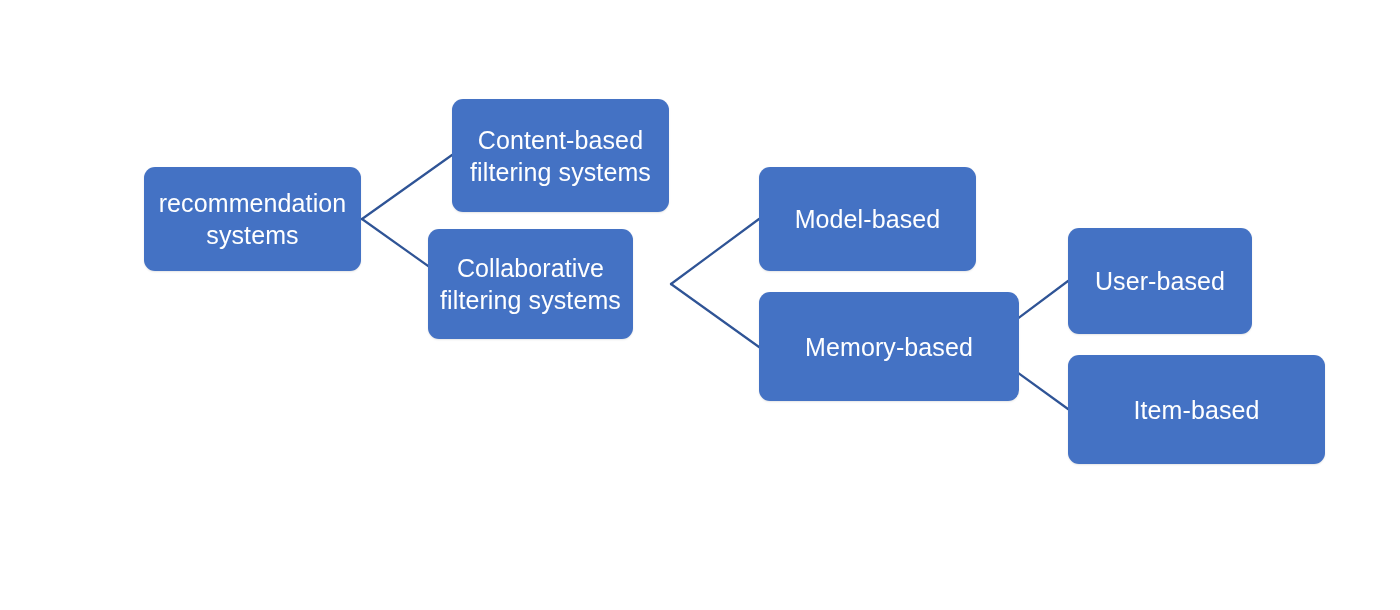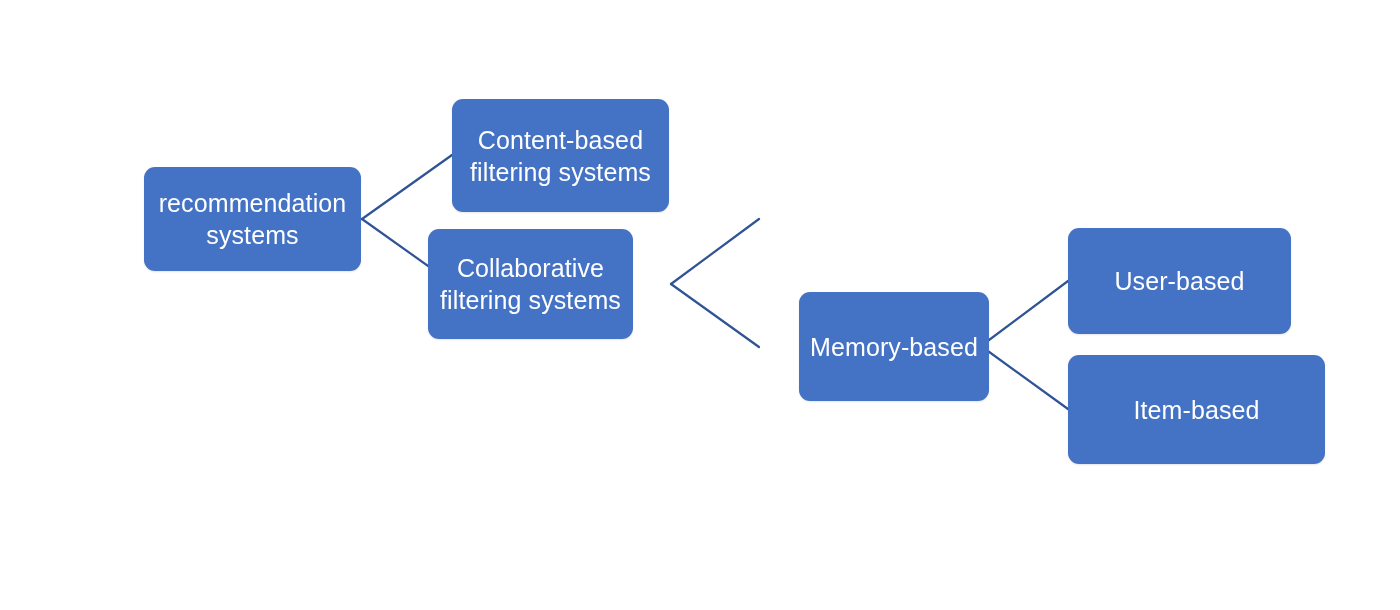--- a/index.html
+++ b/index.html
@@ -41,22 +41,22 @@
   }
   .node-label {
     display: block;
     white-space: pre-line;
   }
   
   #node-root          { left: 144px; top: 167px; width: 217px; height: 104px; align-items: flex-end; }
   #node-content       { left: 452px; top:  99px; width: 217px; height: 113px; }
   #node-collaborative { left: 428px; top: 229px; width: 205px; height: 110px; }
   #node-model         { left: 759px; top: 167px; width: 217px; height: 104px; }
-  #node-memory        { left: 759px; top: 292px; width: 190px; height: 109px; margin-left: 40px; }
-  #node-user          { left:1068px; top: 228px; width: 223px; height: 106px; text-align: center; }
+  #node-memory        { left: 759px; top: 292px; width: 260px; height: 109px; }
+  #node-user          { left:1068px; top: 228px; width: 184px; height: 106px; text-align: center; }
   #node-item          { left:1068px; top: 355px; width: 257px; height: 109px; }
 </style>
 </head>
 <body>
 
 <div id="canvas">
 
   <svg id="connectors" viewBox="0 0 1400 610" xmlns="http://www.w3.org/2000/svg">
     <g fill="none" stroke="#2F5496" stroke-width="2.2" stroke-linecap="round" stroke-linejoin="round">
 
@@ -79,20 +79,23 @@
   <div class="node" id="node-content">
     <span class="node-label">Content-based
 filtering systems</span>
   </div>
 
   <div class="node" id="node-collaborative">
     <span class="node-label">Collaborative
 filtering systems</span>
   </div>
 
+  <div class="node" id="node-model">
+    <span class="node-label">Model-based</span>
+  </div>
 
   <div class="node" id="node-memory">
     <span class="node-label">Memory-based</span>
   </div>
 
   <div class="node" id="node-user">
     <span class="node-label">User-based</span>
   </div>
 
   <div class="node" id="node-item">

